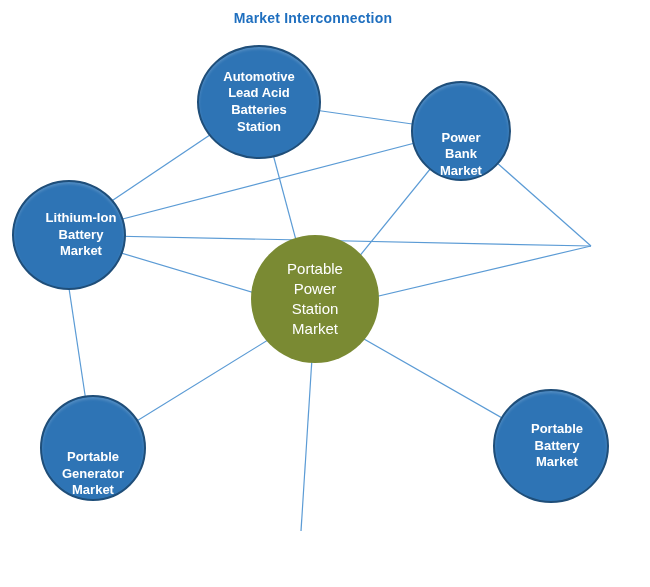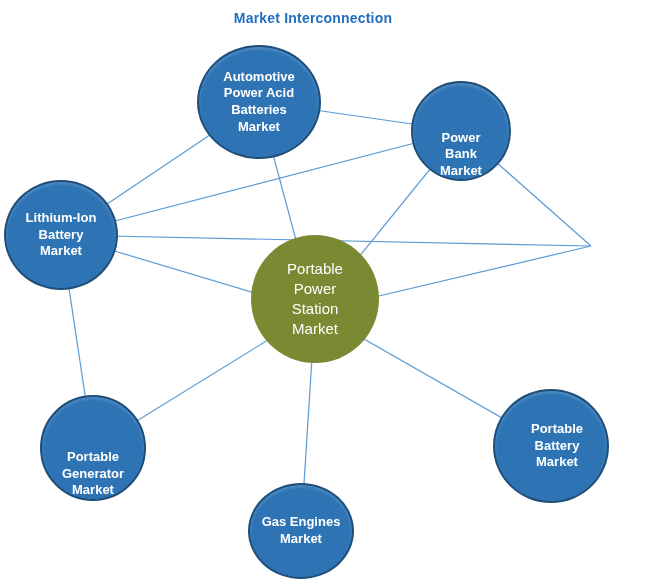--- a/index.html
+++ b/index.html
@@ -56,41 +56,38 @@
     <line x1="259" y1="102" x2="315" y2="311"></line>
     <line x1="461" y1="131" x2="315" y2="311"></line>
     <line x1="461" y1="131" x2="591" y2="246"></line>
     <line x1="315" y1="311" x2="591" y2="246"></line>
     <line x1="315" y1="311" x2="93" y2="448"></line>
     <line x1="315" y1="311" x2="301" y2="531"></line>
     <line x1="315" y1="311" x2="551" y2="446"></line>
   </svg>
 
   <div class="node blue" style="left:197px;top:45px;width:124px;height:114px;">
-    <span class="lbl" style="width:92px;">Automotive Power Acid Batteries Market</span>
+    <span class="lbl" style="width:92px;">Automotive Lead Acid Batteries Station</span>
   </div>
 
   <div class="node blue" style="left:411px;top:81px;width:100px;height:100px;">
     <span class="lbl" style="width:52px;margin-top:47px;">Power Bank Market</span>
   </div>
 
 
-  <div class="node blue" style="left:4px;top:180px;width:114px;height:110px;">
+  <div class="node blue" style="left:12px;top:180px;width:114px;height:110px;justify-content:flex-end;">
     <span class="lbl" style="width:86px;">Lithium-Ion Battery Market</span>
   </div>
 
   <div class="node green" style="left:251px;top:235px;width:128px;height:128px;">
     <span class="lbl" style="width:64px;">Portable Power Station Market</span>
   </div>
 
   <div class="node blue" style="left:40px;top:395px;width:106px;height:106px;align-items:flex-end;">
     <span class="lbl" style="width:72px;">Portable Generator Market</span>
   </div>
 
-  <div class="node blue" style="left:248px;top:483px;width:106px;height:96px;">
-    <span class="lbl" style="width:84px;">Gas Engines Market</span>
-  </div>
 
   <div class="node blue" style="left:493px;top:389px;width:116px;height:114px;">
     <span class="lbl" style="width:62px;margin-left:12px;">Portable Battery Market</span>
   </div>
 
 </div>
 
 </body></html>

